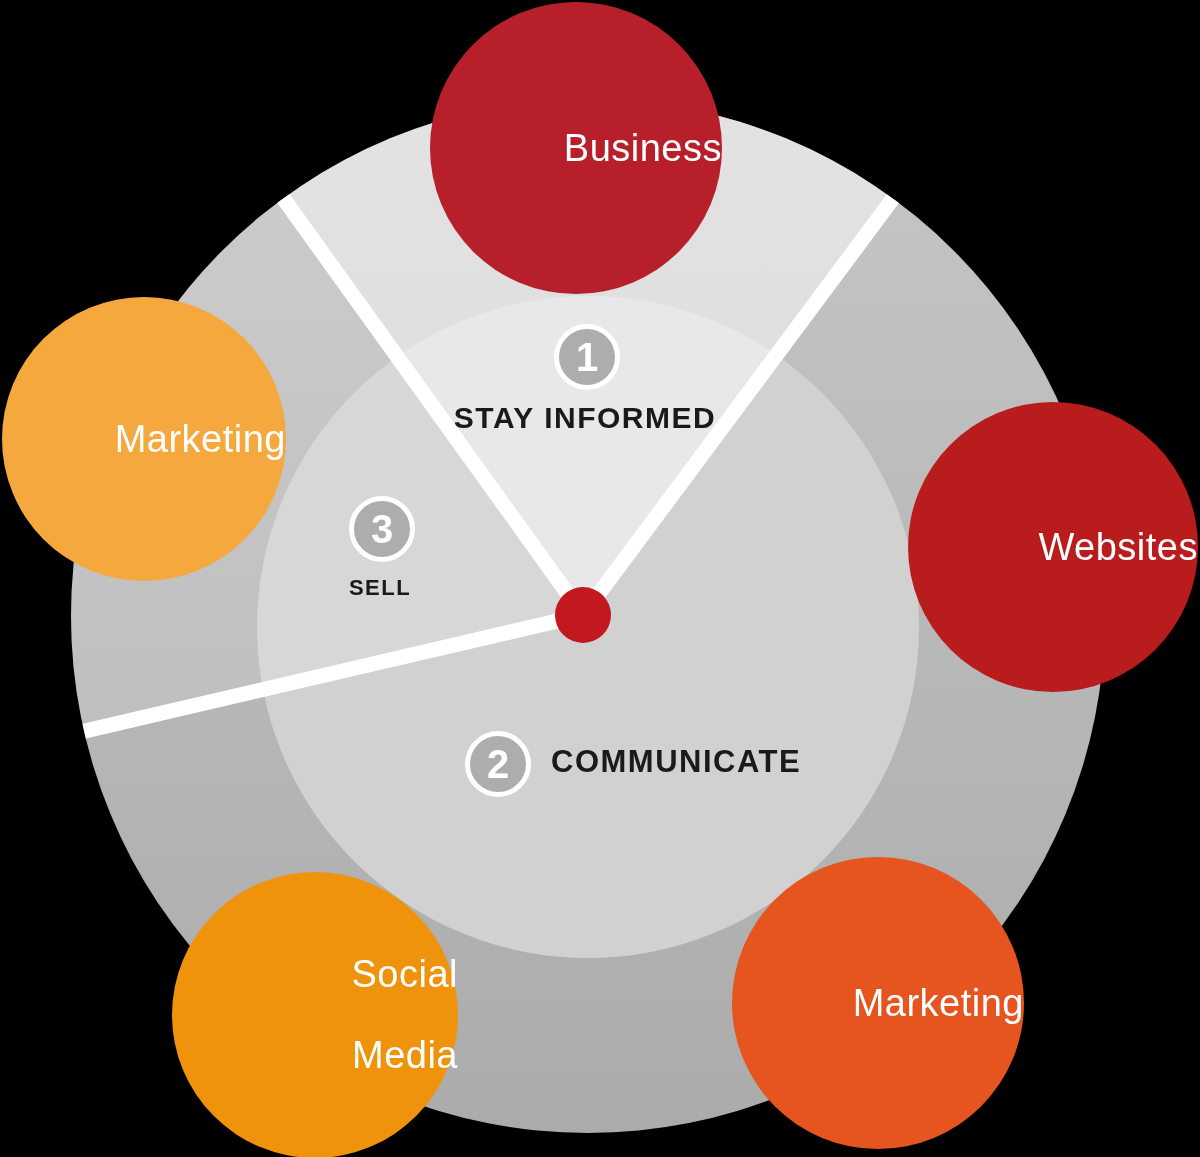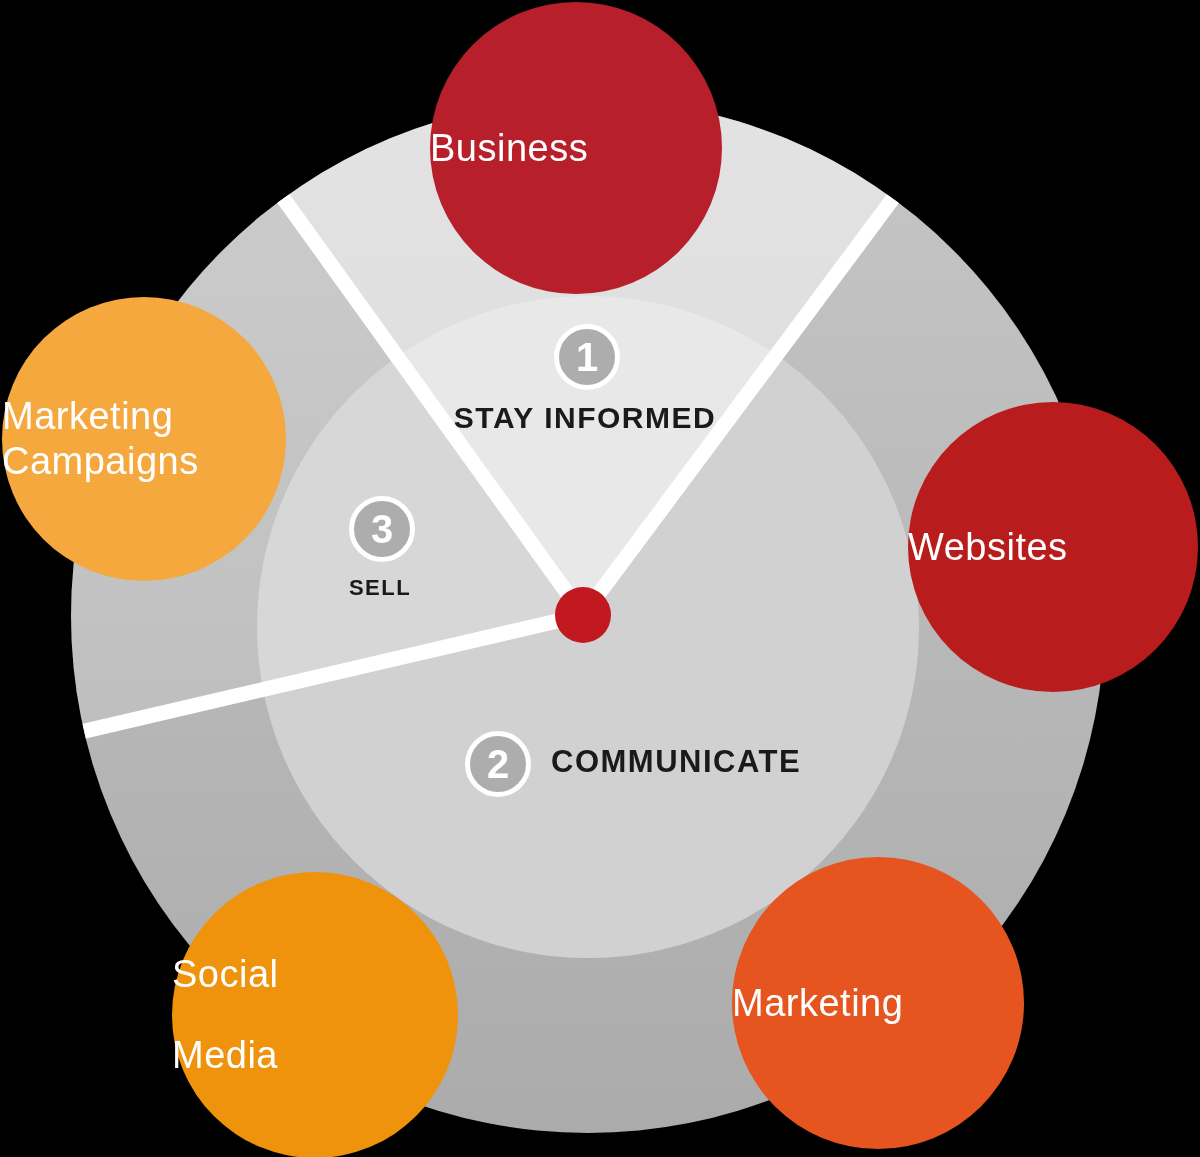--- a/index.html
+++ b/index.html
@@ -18,21 +18,21 @@
     position: absolute;
     left: 0;
     top: 0;
   }
   
   .bubble {
     position: absolute;
     border-radius: 50%;
     display: flex;
     flex-direction: column;
-    align-items: flex-start;
+    align-items: flex-end;
     justify-content: center;
     text-align: center;
     color: #ffffff;
     font-size: 38px;
     font-weight: 500;
     line-height: 1.18;
     letter-spacing: 0.5px;
   }
   .bubble span { display: block; }
   .bubble-business    { left: 430px; top: 2px;   width: 292px; height: 292px; }
@@ -148,16 +148,15 @@
     <span>Marketing</span>
   </div>
 
   <div class="bubble bubble-social" style="background-color: rgb(239, 147, 13); gap: 36px;">
     <span>Social</span>
     <span>Media</span>
   </div>
 
   <div class="bubble bubble-campaigns" style="background-color: rgb(244, 168, 62);">
     <span>Marketing</span>
-    <span>Campaigns</span>
   </div>
 
 </div>
 
 </body></html>

